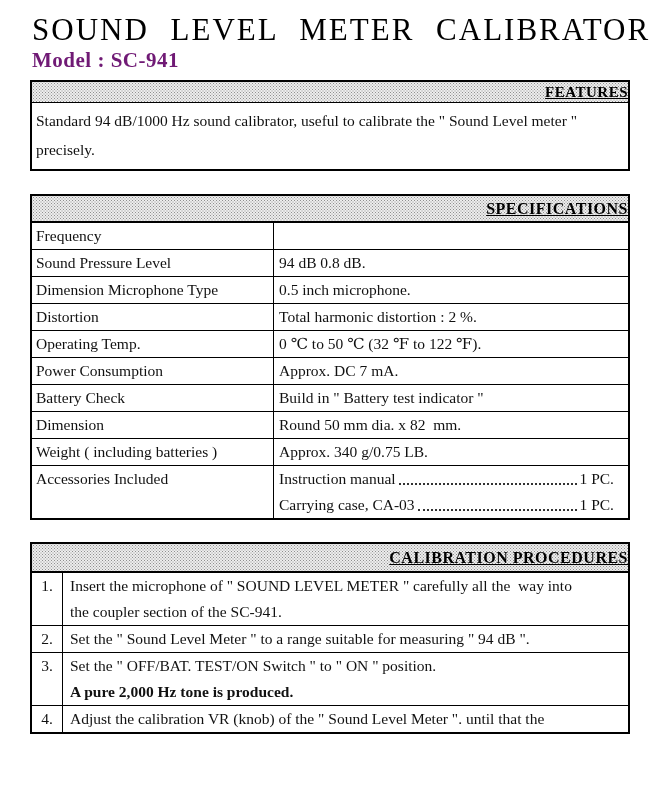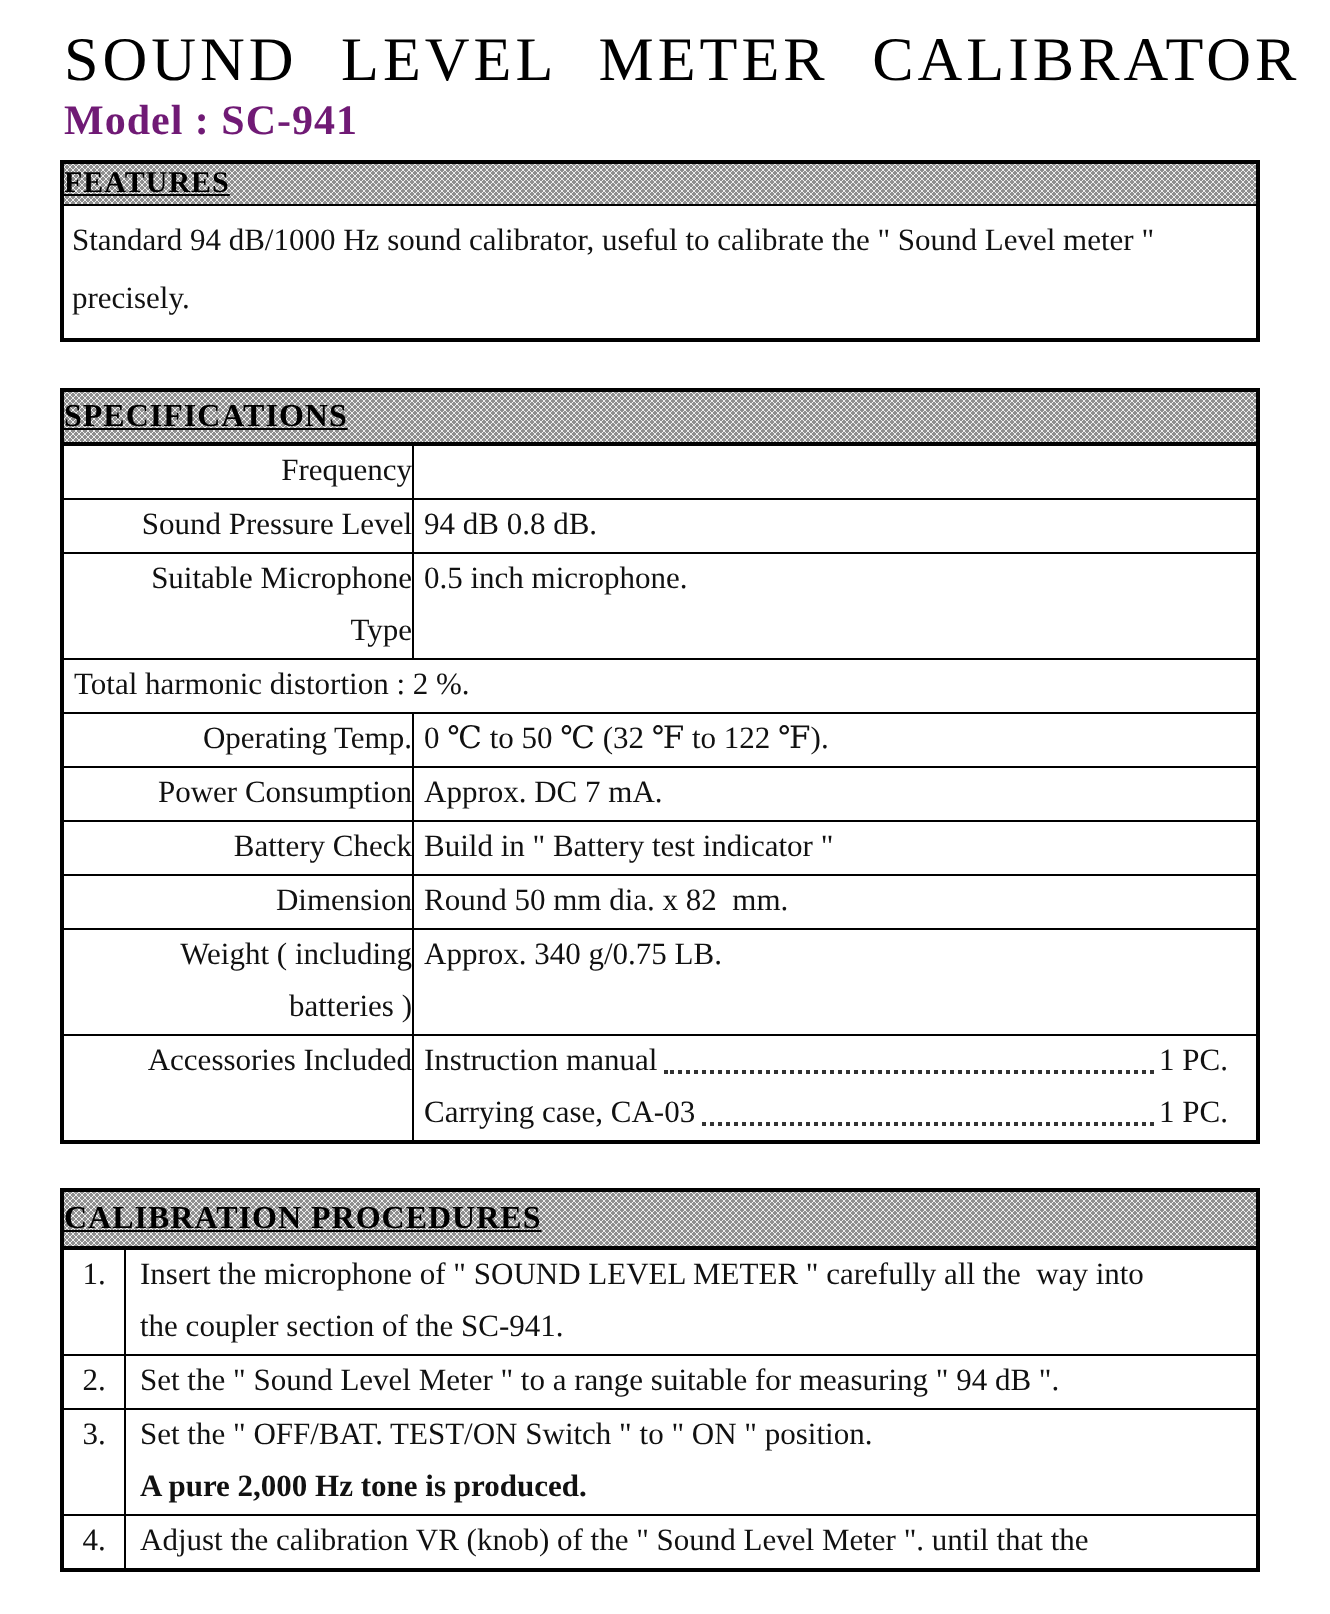--- a/index.html
+++ b/index.html
@@ -36,35 +36,35 @@
   .procedures-box { margin-top:22px; }
 
   .bar {
     background-color:#ededed;
     background-image:
       radial-gradient(circle, #8f8f8f 0.8px, rgba(0,0,0,0) 0.9px),
       radial-gradient(circle, #8f8f8f 0.8px, rgba(0,0,0,0) 0.9px);
     background-size:3px 3px;
     background-position:0 0, 1.5px 1.5px;
     border-bottom:1px solid #000;
-    text-align:left;
+    text-align:right;
     font-weight:bold;
     color:#000;
   }
   .bar-text { text-decoration:underline; letter-spacing:0.5px; }
   .features-box .bar   { height:20px; line-height:20px; font-size:15px; }
   .specs-box .bar      { height:25px; line-height:25px; font-size:16px; }
   .procedures-box .bar { height:27px; line-height:27px; font-size:16px; }
 
   .features-body { padding:3px 6px 5px 4px; font-size:15.5px; line-height:29px; }
 
   .srow { display:flex; border-top:1px solid #000; }
   .srow:first-of-type { border-top:none; }
   .scell { font-size:15.5px; line-height:26px; box-sizing:border-box; }
-  .slabel { width:175px; border-right:1px solid #000; padding-left:20px;text-align:right; }
+  .slabel { width:242px; border-right:1px solid #000; padding-left:4px; }
   .svalue { flex:1; padding-left:5px; padding-right:6px; }
 
   .leader-line { display:flex; line-height:26px; }
   .leader { flex:1; position:relative; }
   .leader::after {
     content:""; position:absolute; left:3px; right:3px; bottom:7px;
     border-bottom:2px dotted #333;
   }
   .qty { margin-right:8px; }
 
@@ -104,27 +104,28 @@
     </div>
 
     <div class="srow">
       <div class="scell slabel pre">Sound Pressure Level</div>
       <div class="scell svalue">
         <div class="pre">94 dB 0.8 dB.</div>
       </div>
     </div>
 
     <div class="srow">
-      <div class="scell slabel pre">Suitable Microphone Type</div>
+      <div class="scell slabel pre">Dimension Microphone Type</div>
       <div class="scell svalue">
         <div class="pre">0.5 inch microphone.</div>
       </div>
     </div>
 
     <div class="srow">
+      <div class="scell slabel pre">Distortion</div>
       <div class="scell svalue">
         <div class="pre">Total harmonic distortion : 2 %.</div>
       </div>
     </div>
 
     <div class="srow">
       <div class="scell slabel pre">Operating Temp.</div>
       <div class="scell svalue">
         <div class="pre">0 ℃ to 50 ℃ (32 ℉ to 122 ℉).</div>
       </div>

